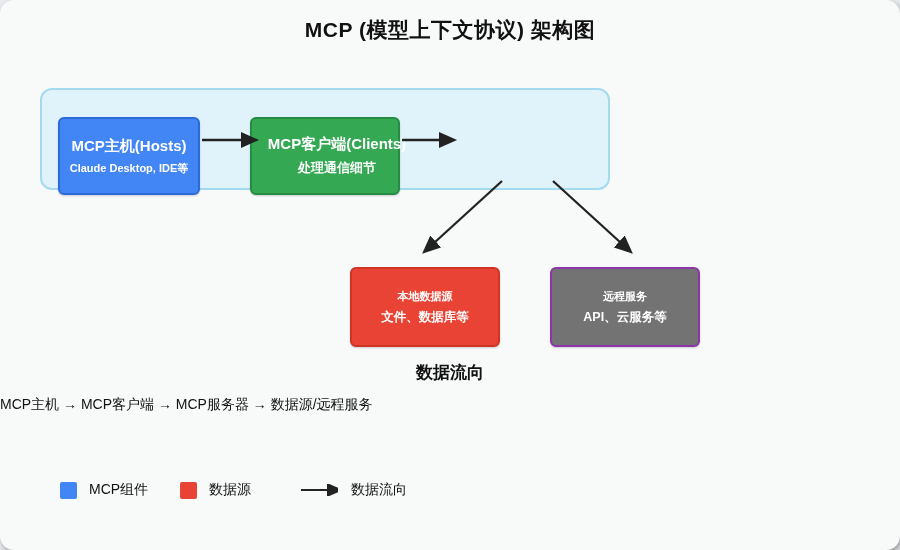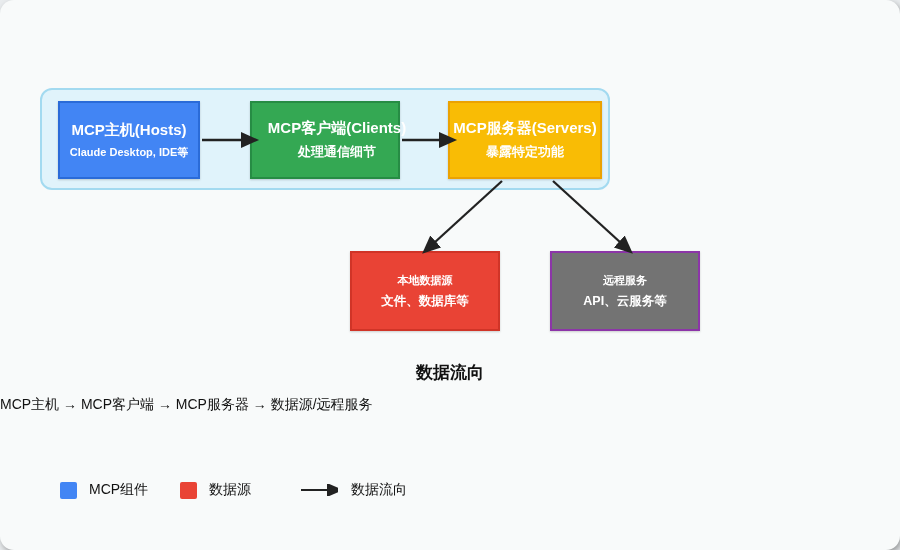--- a/index.html
+++ b/index.html
@@ -29,31 +29,32 @@
   .container-group {
     position: absolute;
     left: 40px; top: 88px;
     width: 570px; height: 102px;
     border: 2px solid #a3daf0;
     border-radius: 12px;
     background: #e0f3fb;
   }
   .node {
     position: absolute;
-    border-radius: 0;
+    border-radius: 6px;
     border: 2px solid transparent;
     display: flex;
     flex-direction: column;
     align-items: center;
     justify-content: center;
     gap: 5px;
     color: #fff;
     text-align: center;
     white-space: nowrap;
     box-shadow: 0 1px 2px rgba(0,0,0,0.18);
+    margin-top: 16px;
   }
   .node .node-title { font-size: 15px; font-weight: bold; }
   .node .node-sub   { font-size: 13px; font-weight: bold; }
   .node-hosts   { left: 58px;  top: 101px; width: 142px; height: 78px; }
   .node-hosts .node-sub { font-size: 11px; }
   .node-clients { left: 250px; top: 101px; width: 150px; height: 78px; }
   .node-servers { left: 448px; top: 101px; width: 154px; height: 78px; }
   .node-local   { left: 350px; top: 251px; width: 150px; height: 80px; }
   .node-remote  { left: 550px; top: 251px; width: 150px; height: 80px; }
   .node-local .node-title, .node-remote .node-title { font-size: 11px; }
@@ -96,37 +97,34 @@
     width: 17px; height: 17px;
     border-radius: 2px;
     display: inline-block;
   }
 </style>
 </head>
 <body>
 
 <div class="card">
 
+  <div class="title">MCP (模型上下文协议) 架构图</div>
 
   <div class="container-group" style="background-color: rgb(224, 243, 251); border-color: rgb(163, 218, 240);"></div>
 
   <div class="node node-hosts" style="background-color: rgb(66, 133, 244); border-color: rgb(42, 107, 216);">
     <div class="node-title">MCP主机(Hosts)</div>
     <div class="node-sub">Claude Desktop, IDE等</div>
   </div>
 
   <div class="node node-clients" style="background-color: rgb(52, 168, 83); border-color: rgb(38, 140, 68); padding-left: 24px;">
     <div class="node-title">MCP客户端(Clients)</div>
     <div class="node-sub">处理通信细节</div>
   </div>
 
-  <div class="node node-servers" style="background-color: rgb(249, 188, 5); border-color: rgb(235, 162, 2);">
-    <div class="node-title">MCP服务器(Servers)</div>
-    <div class="node-sub">暴露特定功能</div>
-  </div>
 
   <div class="node node-local" style="background-color: rgb(233, 67, 53); border-color: rgb(208, 52, 39);">
     <div class="node-title">本地数据源</div>
     <div class="node-sub">文件、数据库等</div>
   </div>
 
   <div class="node node-remote" style="background-color: #737373; border-color: rgb(140, 53, 168);">
     <div class="node-title">远程服务</div>
     <div class="node-sub">API、云服务等</div>
   </div>

